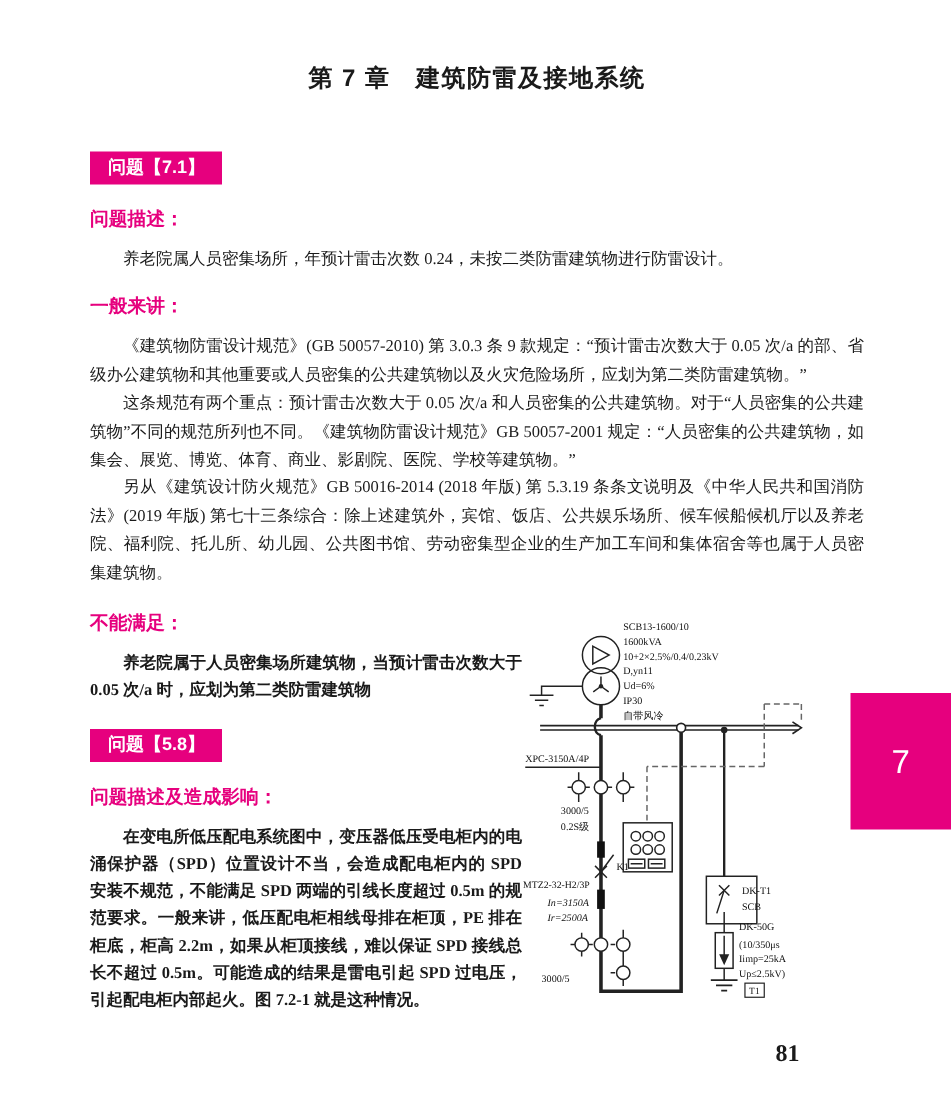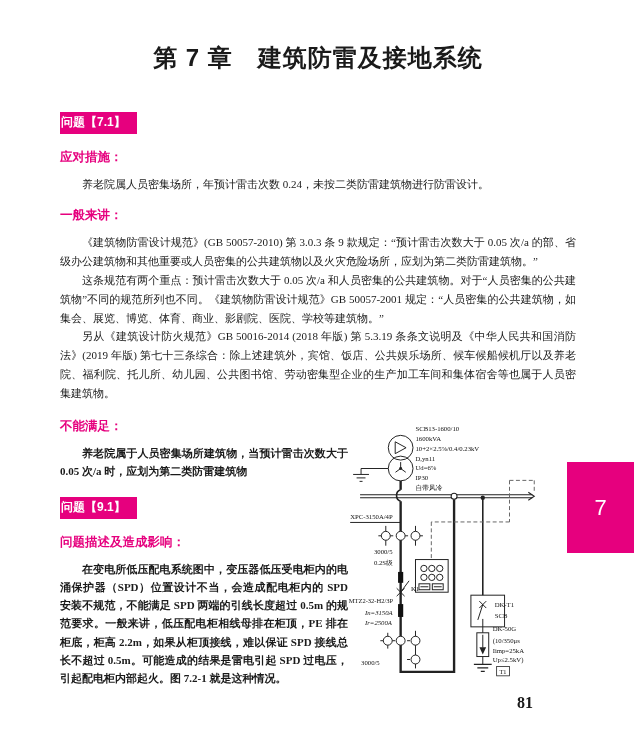--- a/index.html
+++ b/index.html
@@ -6,27 +6,27 @@
   * { box-sizing: border-box; }
   html, body { margin: 0; padding: 0; background: #ffffff; }
   .page {
     position: relative; width: 634px; height: 733px; background: #fff;
     font-family: "Liberation Serif", "DejaVu Serif", serif; color: var(--ink);
     overflow: hidden;
   }
   .content { position: absolute; left: 60px; top: 0; width: 516px; }
   .title {
     font-family: "Liberation Sans", "DejaVu Sans", sans-serif;
-    font-size: 24px; font-weight: bold; text-align: center;
+    font-size: 16px; font-weight: bold; text-align: center;
     margin: 42px 0 36px 0; letter-spacing: 1px;
   }
   .tag {
     display: inline-block; background: var(--pink); color: #fff;
     font-family: "Liberation Sans", "DejaVu Sans", sans-serif;
-    font-size: 12px; font-weight: bold; padding: 2px 11px 3px 1px;
+    font-size: 12px; font-weight: bold; padding: 2px 11px 3px 12px;
     margin: 2px 0 2px 0;
   }
   .sec-heading {
     color: var(--pink);
     font-family: "Liberation Sans", "DejaVu Sans", sans-serif;
     font-size: 12.5px; font-weight: bold; margin: 13px 0 9px 0;
   }
   p.body {
     font-size: 11px; line-height: 1.72; text-align: justify;
     text-indent: 2em; margin: 0;
@@ -53,34 +53,34 @@
 </head>
 <body>
 
 <div class="page">
   <div class="content">
 
     <h1 class="title">第 7 章　建筑防雷及接地系统</h1>
 
     <div class="tag">问题【7.1】</div>
 
-    <div class="sec-heading">应对措施：</div>
+    <div class="sec-heading">问题描述：</div>
     <p class="body">养老院属人员密集场所，年预计雷击次数 0.24，未按二类防雷建筑物进行防雷设计。</p>
 
     <div class="sec-heading">一般来讲：</div>
     <p class="body">《建筑物防雷设计规范》(GB 50057-2010) 第 3.0.3 条 9 款规定：“预计雷击次数大于 0.05 次/a 的部、省级办公建筑物和其他重要或人员密集的公共建筑物以及火灾危险场所，应划为第二类防雷建筑物。”</p>
     <p class="body">这条规范有两个重点：预计雷击次数大于 0.05 次/a 和人员密集的公共建筑物。对于“人员密集的公共建筑物”不同的规范所列也不同。《建筑物防雷设计规范》GB 50057-2001 规定：“人员密集的公共建筑物，如集会、展览、博览、体育、商业、影剧院、医院、学校等建筑物。”</p>
     <p class="body">另从《建筑设计防火规范》GB 50016-2014 (2018 年版) 第 5.3.19 条条文说明及《中华人民共和国消防法》(2019 年版) 第七十三条综合：除上述建筑外，宾馆、饭店、公共娱乐场所、候车候船候机厅以及养老院、福利院、托儿所、幼儿园、公共图书馆、劳动密集型企业的生产加工车间和集体宿舍等也属于人员密集建筑物。</p>
 
     <div class="columns">
       <div class="col-left">
         <div class="sec-heading">不能满足：</div>
         <p class="body">养老院属于人员密集场所建筑物，当预计雷击次数大于 0.05 次/a 时，应划为第二类防雷建筑物</p>
         <div style="height:14px"></div>
-        <div class="tag">问题【9.1】</div>
+        <div class="tag">问题【5.8】</div>
         <div class="sec-heading">问题描述及造成影响：</div>
         <p class="body">在变电所低压配电系统图中，变压器低压受电柜内的电涌保护器（SPD）位置设计不当，会造成配电柜内的 SPD 安装不规范，不能满足 SPD 两端的引线长度超过 0.5m 的规范要求。一般来讲，低压配电柜相线母排在柜顶，PE 排在柜底，柜高 2.2m，如果从柜顶接线，难以保证 SPD 接线总长不超过 0.5m。可能造成的结果是雷电引起 SPD 过电压，引起配电柜内部起火。图 7.2-1 就是这种情况。</p>
       </div>
 
       <div class="col-right">
         <svg class="diagram" width="228" height="287" viewBox="0 0 230 290" xmlns="http://www.w3.org/2000/svg">
 
           <g stroke="#222" fill="none" stroke-width="1">
             <circle cx="53" cy="27" r="12.5"></circle>
             <polygon points="47.5,21 47.5,33 58.5,27" fill="none"></polygon>

